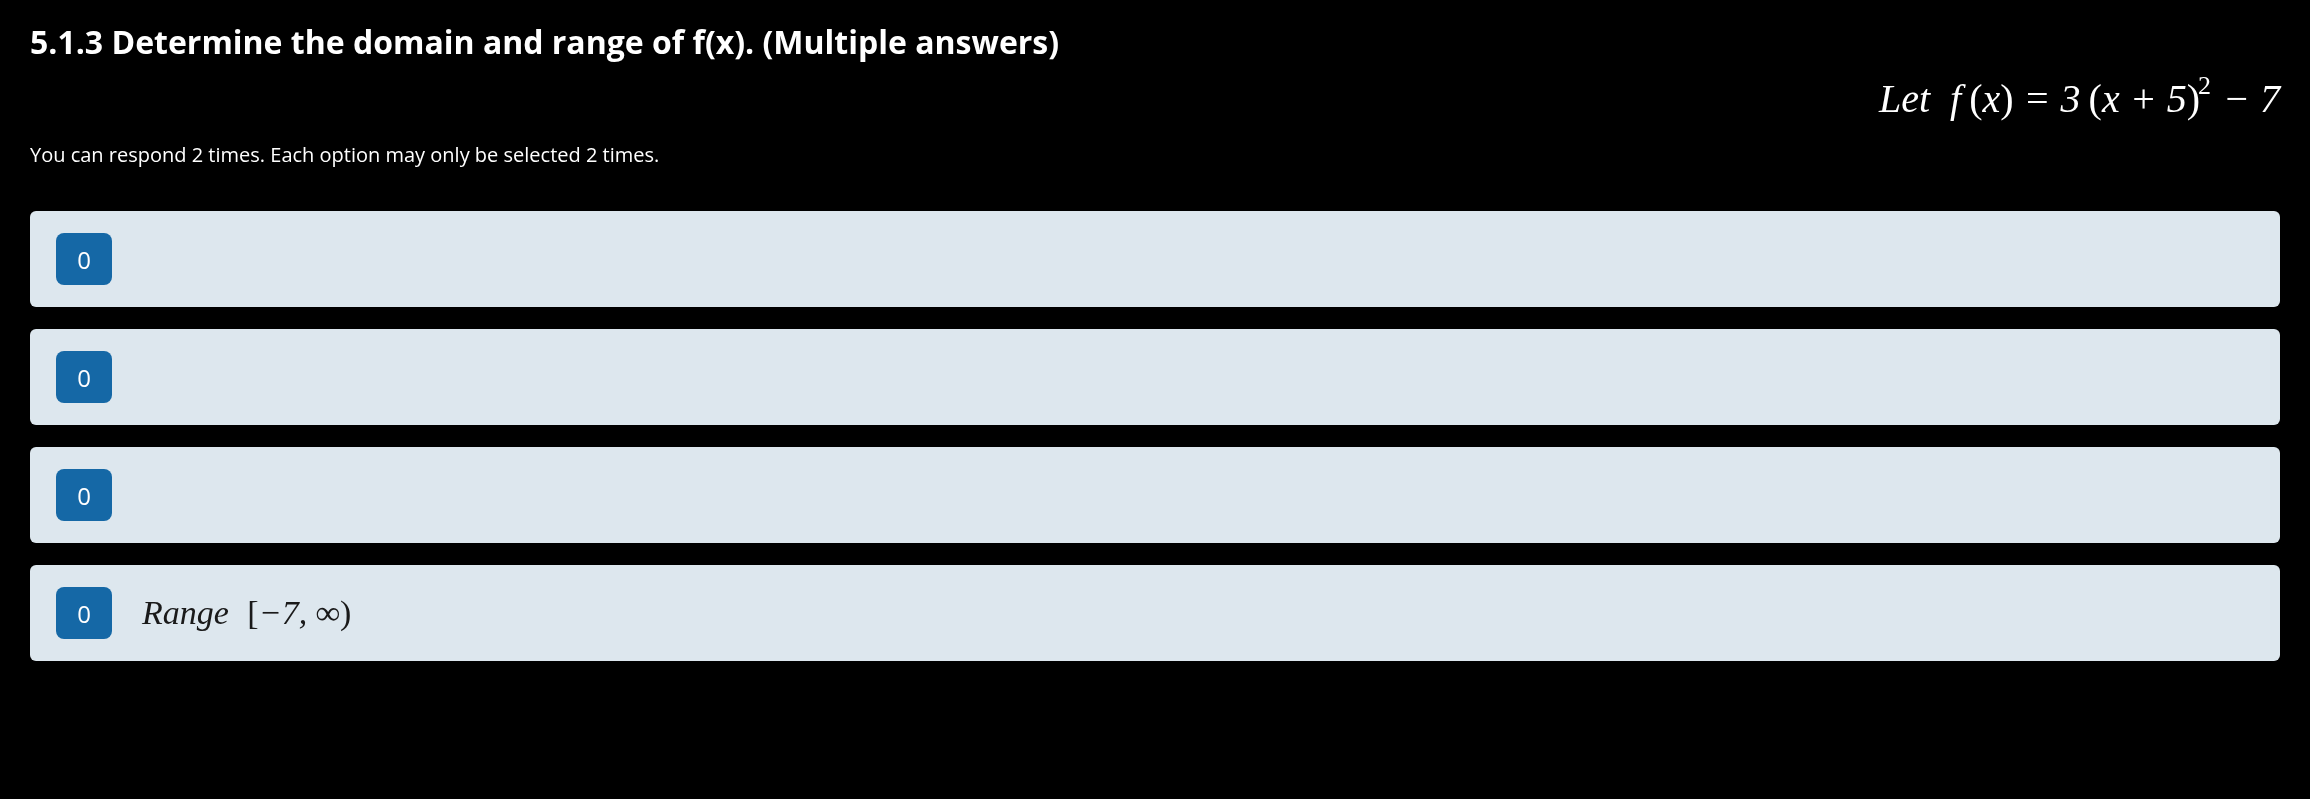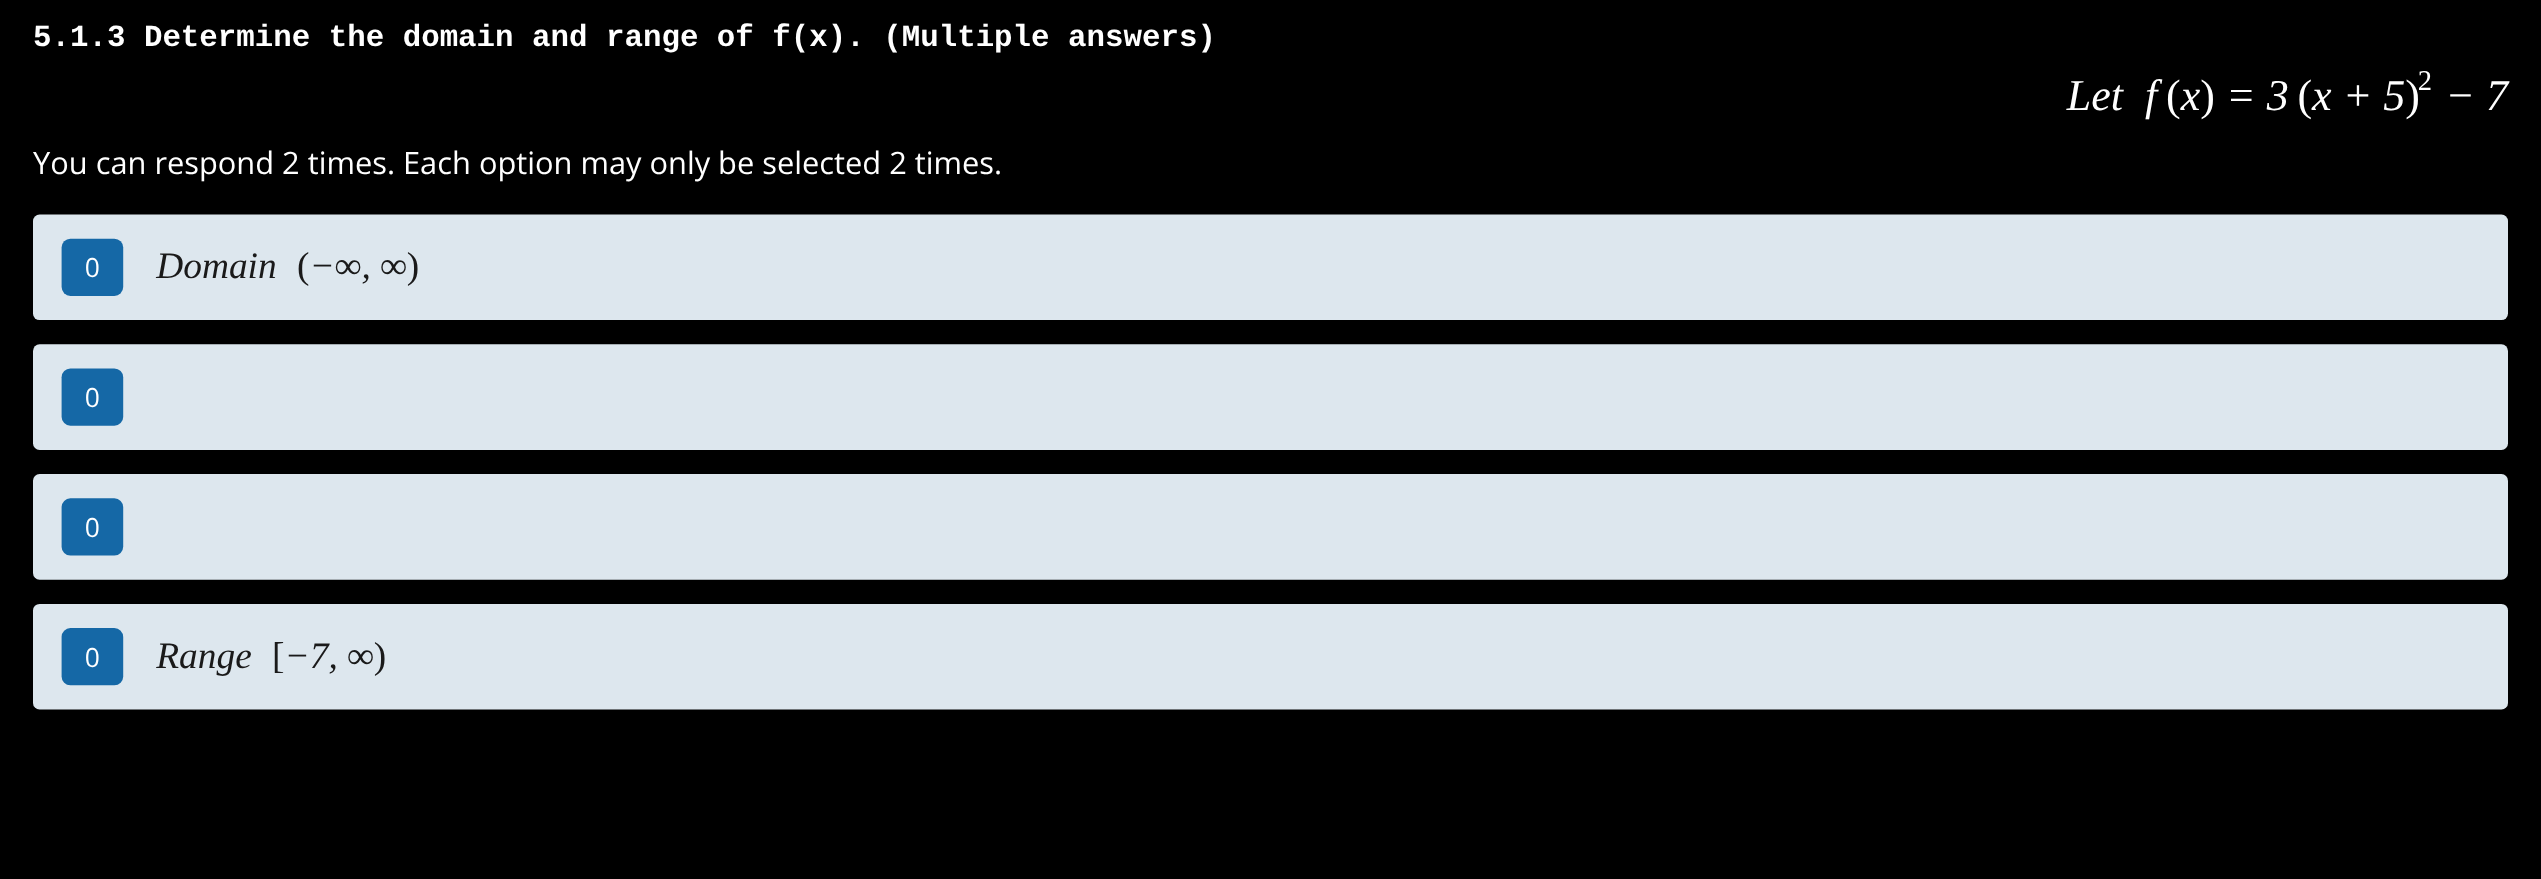--- a/index.html
+++ b/index.html
@@ -8,25 +8,24 @@
       box-sizing: border-box;
     }
     body {
       background: #000;
       font-family: 'Segoe UI', 'Open Sans', Arial, sans-serif;
       color: #fff;
       padding: 20px 30px;
       width: 2310px;
     }
     .question-title {
-      font-size: 28px;
+      font-size: 32px;
       font-weight: 700;
       margin-bottom: 8px;
       color: #fff;
-      font-family: Liberation Mono, monospace;
     }
     .equation {
       font-size: 40px;
       font-family: 'Cambria Math', 'STIX', 'Times New Roman', serif;
       font-style: italic;
       margin-bottom: 14px;
       color: #fff;
       line-height: 1.4;
       text-align: right;
     }
@@ -35,23 +34,23 @@
     }
     .equation sup {
       font-size: 0.65em;
       vertical-align: super;
       font-style: normal;
       position: relative;
       top: -4px;
       left: -2px;
     }
     .instructions {
-      font-size: 28px;
+      font-size: 20px;
       font-weight: 400;
-      margin-bottom: 28px;
+      margin-bottom: 43px;
       color: #fff;
     }
     .options {
       display: flex;
       flex-direction: column;
       gap: 22px;
     }
     .option {
       background: #dde7ee;
       border-radius: 6px;
@@ -92,21 +91,20 @@
 
 <div class="question-title">5.1.3 Determine the domain and range of f(x). (Multiple answers)</div>
 
 <div class="equation">Let&nbsp;&nbsp;f<span class="paren"> (</span>x<span class="paren">)</span> = 3<span class="paren"> (</span>x + 5<span class="paren">)</span><sup>2</sup> − 7</div>
 
 <div class="instructions">You can respond 2 times. Each option may only be selected 2 times.</div>
 
 <div class="options">
   <div class="option">
     <div class="count-badge">0</div>
-    <div class="option-text">Domain<span class="space"></span> <span class="paren">(</span>−∞,&nbsp;∞<span class="paren">)</span></div>
   </div>
   <div class="option">
     <div class="count-badge">0</div>
   </div>
   <div class="option">
     <div class="count-badge">0</div>
   </div>
   <div class="option">
     <div class="count-badge">0</div>
     <div class="option-text">Range<span class="space"></span> <span class="paren">[</span>−7,&nbsp;∞<span class="paren">)</span></div>

